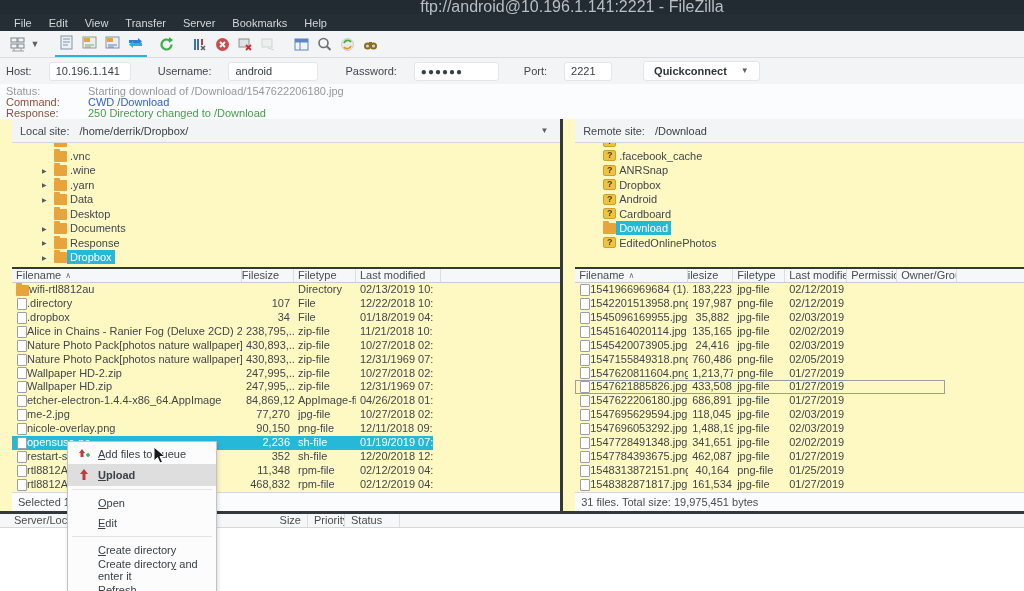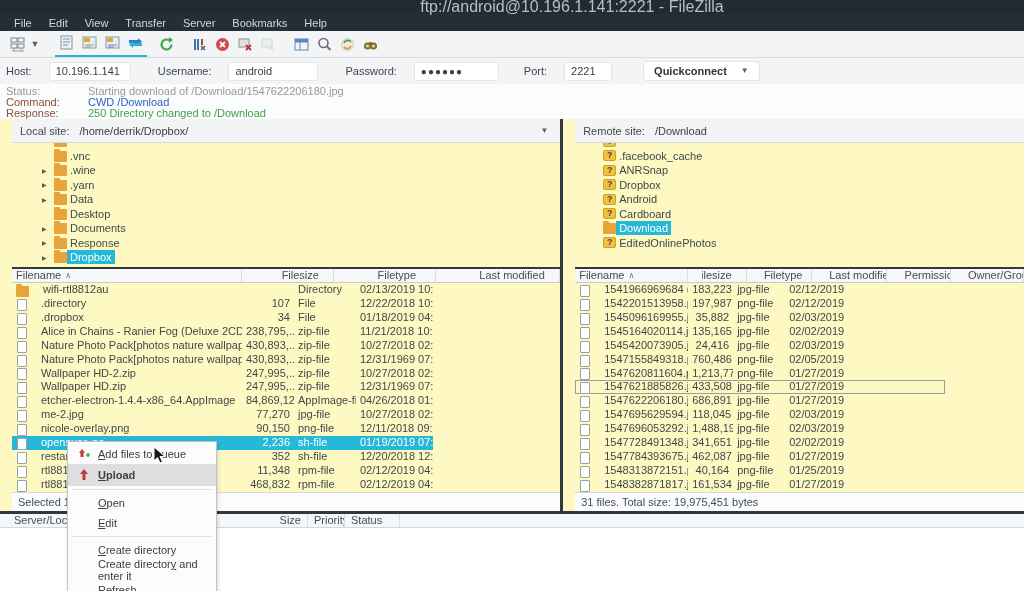--- a/index.html
+++ b/index.html
@@ -49,33 +49,33 @@
   .tree-row { height:14.5px; display:flex; align-items:center; }
   .tree-row.clipped { margin-top:-11px; }
   .local .tree-row { padding-left:30px; }
   .remote .tree-row { padding-left:28px; }
   .tri { width:12px; flex:none; font-size:6px; color:#555b60; }
   .tname { padding:1px 3px; white-space:nowrap; }
   .tname.sel { background:#25b8d9; color:#fff; }
 
   .paneldark { height:2px; background:#33383c; flex:none; }
 
-  .lheader { height:14px; background:#f6f7f8; border-bottom:1px solid #c9cccf; display:flex; flex:none;justify-content:space-between; }
+  .lheader { height:14px; background:#f6f7f8; border-bottom:1px solid #c9cccf; display:flex; flex:none; }
   .hc { border-right:1px solid #dcdfe1; padding:0 4px; line-height:13px; white-space:nowrap; overflow:hidden; color:#474d52; display:flex; gap:4px; }
   .hc .caret { font-size:8px; color:#6a7075; }
   .hc.num { justify-content:flex-end; }
   .local .hc.i0 { width:230px; } .local .hc.i1 { width:52px; } .local .hc.i2 { width:62px; } .local .hc.i3 { width:85px; }
   .remote .hc.i0 { width:113px; } .remote .hc.i1 { width:45px; } .remote .hc.i2 { width:52px; } .remote .hc.i3 { width:62px; } .remote .hc.i4 { width:50px; } .remote .hc.i5 { width:60px; }
 
   .rows { height:209px; overflow:hidden; flex:none; }
   .row { height:13.93px; display:flex; align-items:center; white-space:nowrap; }
   .local .row { width:421px; }
   .remote .row { width:370px; }
   .row .cell { overflow:hidden; padding:0 4px; height:100%; line-height:13.9px; }
-  .cname { display:flex; align-items:flex-end; gap:14px; }
+  .cname { display:flex; align-items:center; gap:0; }
   .local .cname { width:230px; } .local .csize { width:52px; text-align:right; } .local .ctype { width:62px; } .local .cdate { width:77px; }
   .remote .cname { width:113px; } .remote .csize { width:45px; text-align:right; } .remote .ctype { width:52px; } .remote .cdate { width:62px; } .remote .cperm { width:50px; } .remote .cowner { width:48px; }
   .row.sel { background:#25b8d9; color:#fff; }
   .row.focus { box-shadow:inset 0 0 0 1px #989ea3; }
 
   .pstatus { height:19px; border-top:1px solid #d5d8da; line-height:18px; padding-left:6px; color:#474d52; background:#fbfcfd; flex:none; }
 
   
   .ficon { width:13px; height:11px; flex:none; position:relative; }
   .icon-folder { background:#e8a33b; border-radius:1px; margin-top:1px; }

